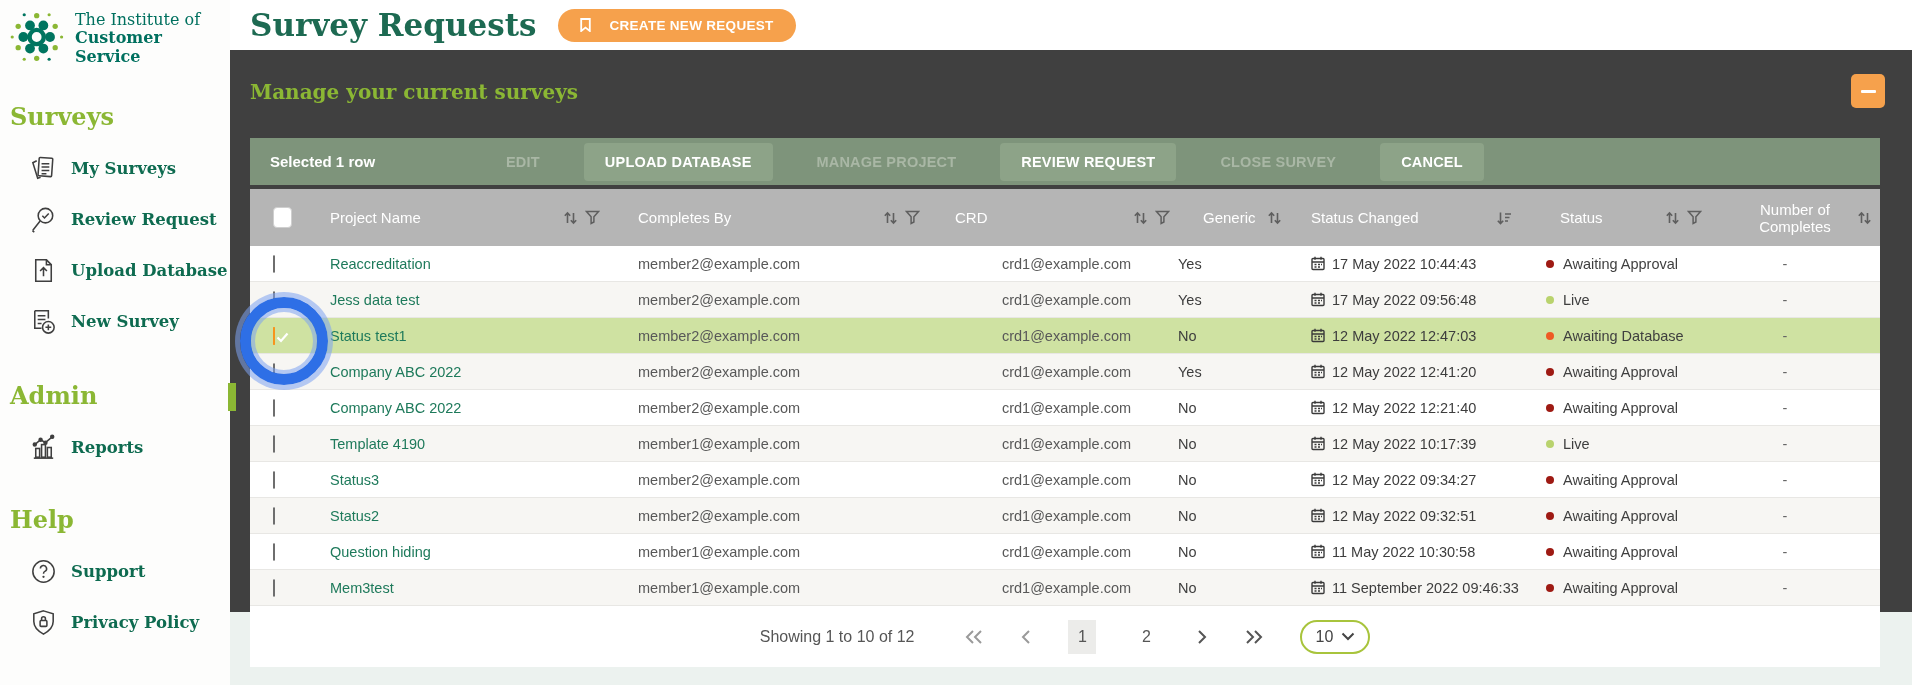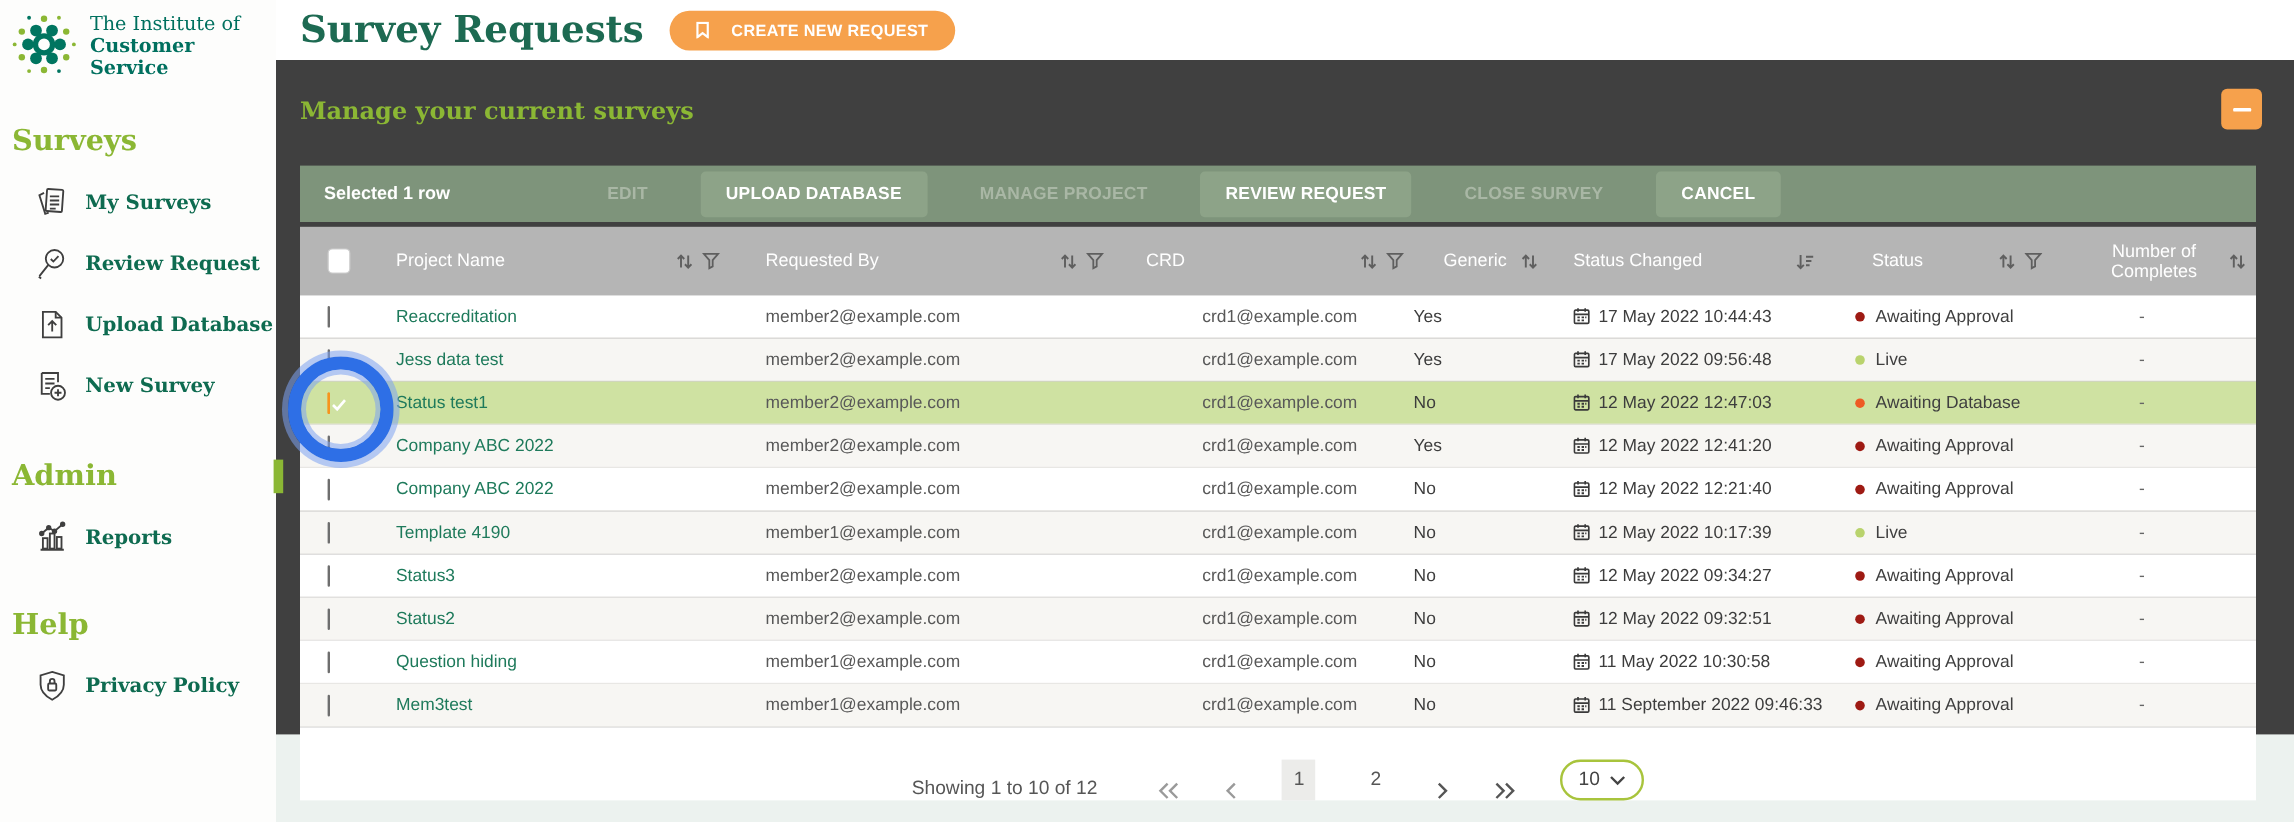--- a/index.html
+++ b/index.html
@@ -69,21 +69,21 @@
   .c-project { color:#1e7a5b; padding-left:22px; cursor:pointer; }
   .c-reqby { padding-left:30px; color:#585858; }
   .c-crd { padding-left:27px; color:#585858;text-align:center; }
   .c-generic { padding-right:8px; color:#3d3d3d; }
   .c-date { display:flex; align-items:center; gap:7px; padding-left:21px; color:#3d3d3d; }
   .c-status { display:flex; align-items:center; gap:9px; padding-left:26px; color:#3f3f3f; }
   .dot { width:8px; height:8px; border-radius:50%; flex:0 0 auto; }
   .c-completes { text-align:center; color:#666; padding-right:20px; }
 
   
-  .pagination { height:61px; background:#fff; display:flex; align-items:flex-end; justify-content:center; gap:36px; }
+  .pagination { height:61px; background:#fff; display:flex; align-items:center; justify-content:center; gap:36px; }
   .pg-showing { font-size:16px; color:#565656; margin-right:14px; }
   .pg-nav { background:none; border:none; cursor:pointer; display:flex; align-items:center; padding:0; }
   .pg-num { width:28px; height:34px; border:none; background:transparent; font-size:16px; color:#565656; cursor:pointer;
             font-family:"Liberation Sans",sans-serif; }
   .pg-num.current { background:#ececea; }
   .pagesize { display:flex; align-items:center; gap:8px; border:2px solid #a8c43c; border-radius:17px;
               padding:6px 13px; background:#fff; cursor:pointer; color:#444; font-size:16px; }
 
   
   .focus-ring { position:absolute; left:240px; top:297px; width:88px; height:88px; border-radius:50%;
@@ -176,20 +176,28 @@
             <circle cx="25" cy="5" r="1.5" fill="#3f3f3f"></circle>
         </svg>
         <span class="lbl">Reports</span>
       </div>
     </div>
 
     <div class="side-head sh-help">Help</div>
     <div class="side-list">
       <div class="side-item">
         <svg width="31" height="31" viewBox="0 0 32 32" fill="none" stroke="#3f3f3f" stroke-width="1.6">
+          <circle cx="16" cy="16" r="11"></circle>
+          <path d="M12.8 13 a3.2 3.2 0 1 1 4.6 2.9 c-1 .5 -1.4 1.1 -1.4 2.3"></path>
+            <circle cx="16" cy="21.5" r="1.2" fill="#3f3f3f" stroke="none"></circle>
+        </svg>
+        <span class="lbl">Support</span>
+      </div>
+      <div class="side-item">
+        <svg width="31" height="31" viewBox="0 0 32 32" fill="none" stroke="#3f3f3f" stroke-width="1.6">
           <path d="M16 4 l10 3 v8 c0 6 -4.5 10 -10 13 c-5.5 -3 -10 -7 -10 -13 v-8 z"></path>
           <rect x="12.5" y="14" width="7" height="6" rx="1"></rect>
             <path d="M14 14 v-2 a2 2 0 0 1 4 0 v2"></path>
         </svg>
         <span class="lbl">Privacy Policy</span>
       </div>
     </div>
   </aside>
 
   <div class="green-bar"></div>
@@ -235,21 +243,21 @@
                   <path d="M4.5 13 V3 M1.8 5.8 L4.5 3 l2.7 2.8"></path>
                   <path d="M10.5 3 v10 M7.8 10.2 L10.5 13 l2.7 -2.8"></path>
                 </svg>
               <svg width="15" height="15" viewBox="0 0 15 15" fill="none" stroke="#5f5f5f" stroke-width="1.5">
                   <path d="M1.5 1.5 h12 l-4.6 5.2 v5.3 l-2.8 1.5 v-6.8 z"></path>
                 </svg>
             </span>
           </div>
 
           <div class="hcell h-reqby">
-            <span class="hlabel">Requested By</span>
+            <span class="hlabel">Completes By</span>
             <span class="hicons">
               <svg width="15" height="16" viewBox="0 0 15 16" fill="none" stroke="#5f5f5f" stroke-width="1.6">
                   <path d="M4.5 13 V3 M1.8 5.8 L4.5 3 l2.7 2.8"></path>
                   <path d="M10.5 3 v10 M7.8 10.2 L10.5 13 l2.7 -2.8"></path>
                 </svg>
               <svg width="15" height="15" viewBox="0 0 15 15" fill="none" stroke="#5f5f5f" stroke-width="1.5">
                   <path d="M1.5 1.5 h12 l-4.6 5.2 v5.3 l-2.8 1.5 v-6.8 z"></path>
                 </svg>
             </span>
           </div>

